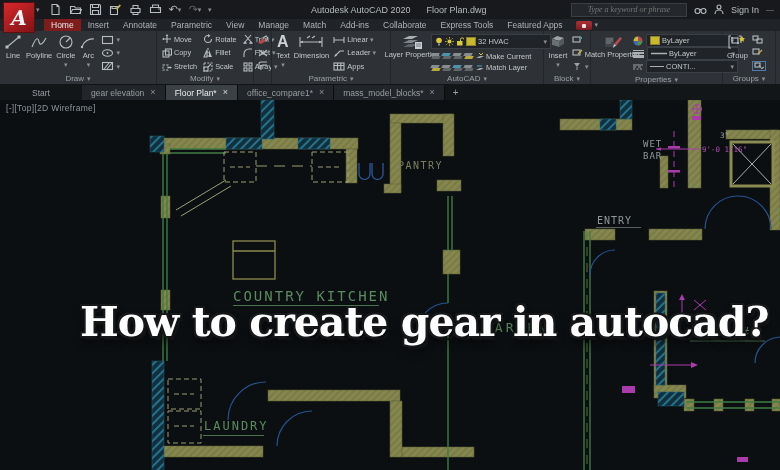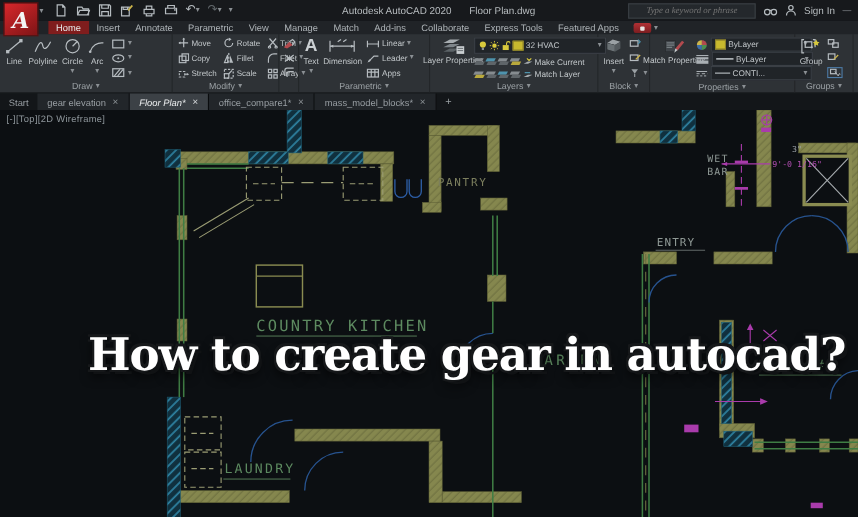--- a/index.html
+++ b/index.html
@@ -76,22 +76,22 @@
   .lwicon{display:flex;flex-direction:column;gap:1px;width:11px;}
   .lwicon i{background:#aab0b4;height:1px;} .lwicon i:nth-child(2){height:2px}
   .lwicon i:nth-child(3){height:3px}
   .partial{flex:1;overflow:hidden;border-right:none;}
 
   
   .filetabs{height:15px;background:#131619;display:flex;align-items:stretch;font-size:8.5px;
             color:#989ea3;}
   .ftab{display:flex;align-items:center;gap:6px;padding:0 9px;border-right:1px solid #0a0c0e;
         background:#22262a;white-space:nowrap;}
-  .ftab.start{background:transparent;border-right:none;padding:0 8px;}
-  .ftab.active{background:#3c4146;color:#eceeef;font-style:italic;}
+  .ftab.start{background:transparent;border-right:none;padding:0 32px;}
+  .ftab.active{background:#3c4146;color:#eceeef;}
   .ftab .x{color:#8b9195;font-size:9px;line-height:1;}
   .ftab.active .x{color:#d6d9db;}
   .ftab-plus{display:flex;align-items:center;padding:0 8px;color:#9aa0a4;font-size:10px;}
 
   
   .canvas{position:relative;height:371px;background:#0c0f12;overflow:hidden;}
   .vplabel{position:absolute;left:6px;top:3px;font-size:8.5px;color:#8f979c;z-index:3;
            letter-spacing:.3px;}
   .plan{position:absolute;left:0;top:0;z-index:1;}
   .overlay-title{position:absolute;left:80px;top:198px;z-index:4;white-space:nowrap;
@@ -503,21 +503,21 @@
               <svg width="9" height="8">
                 <path d="M1,6 l4,-2 h4 l-4,2 z" fill="#a7adb1"></path>
                 <path d="M2,2 l5,0" stroke="#4e93ad" stroke-width="1.2"></path>
               </svg>
             </span>
           <span>Match Layer</span>
         </div>
       </div>
     </div>
     <div class="pfoot">
-        <span>Layers</span>
+        <span>AutoCAD</span>
         <span class="caret">▾</span>
       </div>
   </div>
 
   <div class="panel" style="width:46px">
     <div class="pbody">
       <div class="bt">
         <span>
             <svg width="20" height="16">
               <path d="M4,5 l5,-3 l7,2 l-5,3 z" fill="#9ba1a5"></path>

